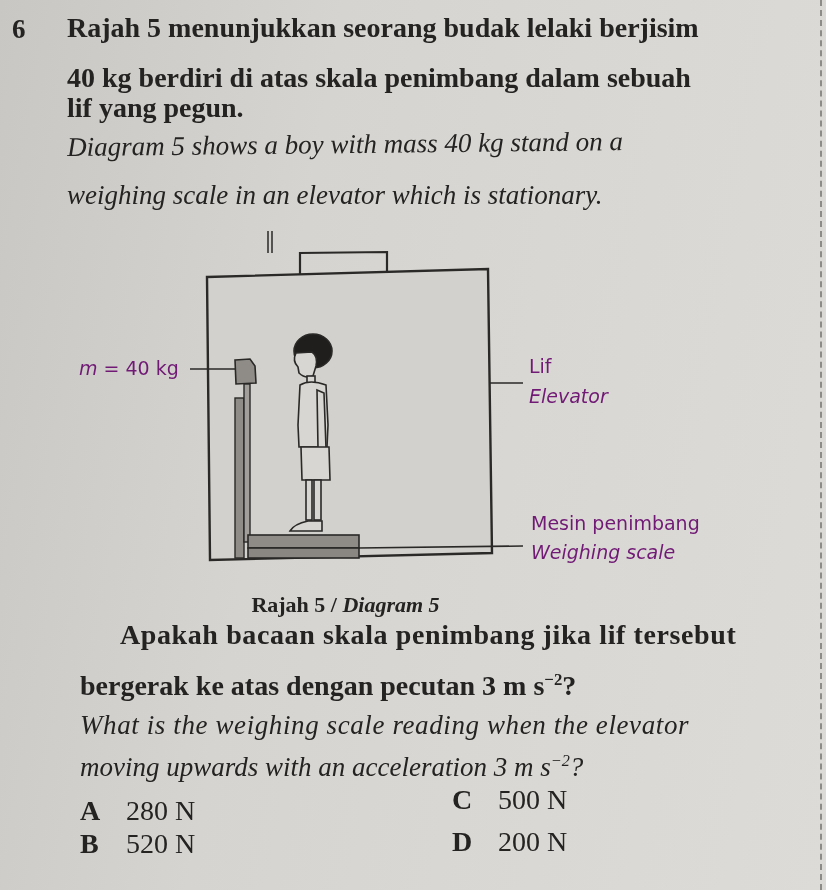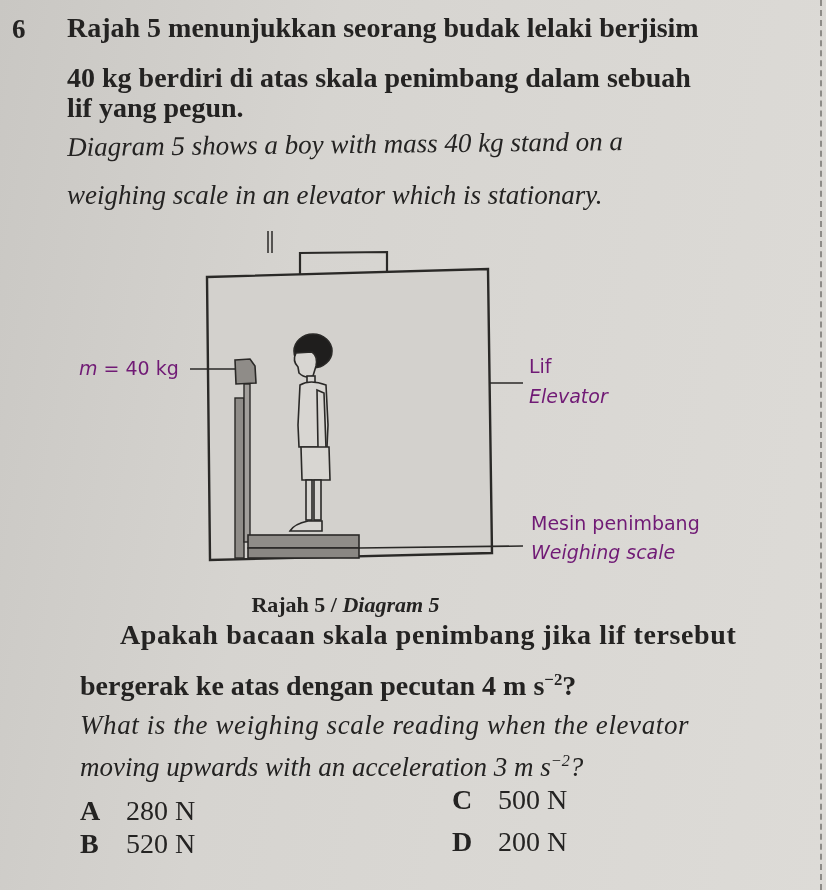--- a/index.html
+++ b/index.html
@@ -84,20 +84,20 @@
 
 <div class="abs diag-label" style="left:79px; top:357px;"><span class="it">m</span> <span>= 40 kg</span></div>
 <div class="abs diag-label" style="left:529px; top:355px;">Lif</div>
 <div class="abs diag-label it" style="left:529px; top:385px;">Elevator</div>
 <div class="abs diag-label" style="left:531px; top:512px;">Mesin penimbang</div>
 <div class="abs diag-label it" style="left:531px; top:541px;">Weighing scale</div>
 
 <div class="abs caption"><span>Rajah 5 / </span><span class="it">Diagram 5</span></div>
 
 <div class="line b" style="top:619px; left:80px; letter-spacing:0.6px;margin-left:40px;">Apakah bacaan skala penimbang jika lif tersebut</div>
-<div class="line b" style="top:670px; left:80px;"><span>bergerak ke atas dengan pecutan 4 m s</span><sup>−2</sup><span>?</span></div>
+<div class="line b" style="top:670px; left:80px;"><span>bergerak ke atas dengan pecutan 3 m s</span><sup>−2</sup><span>?</span></div>
 <div class="line it en" style="top:710px; left:80px; letter-spacing:0.6px;">What is the weighing scale reading when the elevator</div>
 <div class="line it en" style="top:752px; left:80px;"><span>moving upwards with an acceleration 3 m s</span><sup>−2</sup><span>?</span></div>
 
 <div class="opt" style="left:80px; top:795px;"><span class="letter">A</span><span>280 N</span></div>
 <div class="opt" style="left:80px; top:828px;"><span class="letter">B</span><span>520 N</span></div>
 <div class="opt" style="left:452px; top:784px;"><span class="letter">C</span><span>500 N</span></div>
 <div class="opt" style="left:452px; top:826px;"><span class="letter">D</span><span>200 N</span></div>
 
 </body></html>

